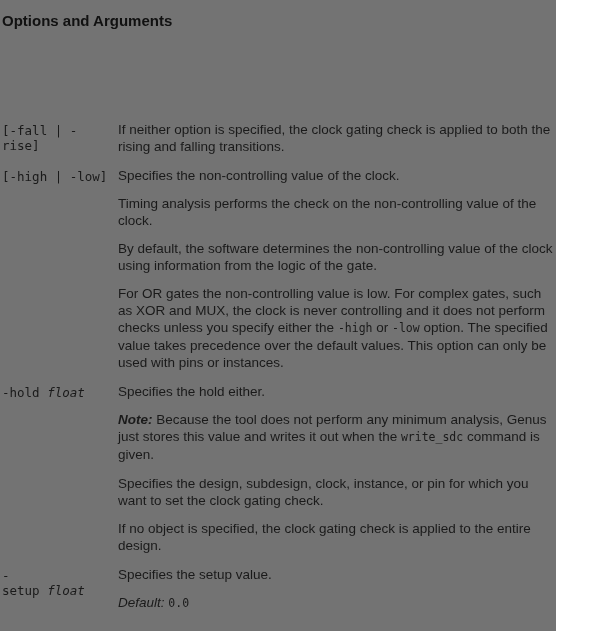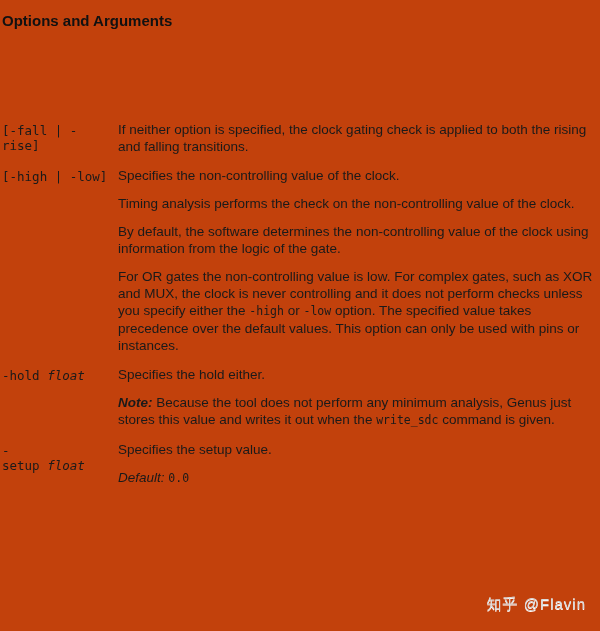--- a/index.html
+++ b/index.html
@@ -5,23 +5,23 @@
   * { margin: 0; padding: 0; box-sizing: border-box; }
   html, body { background: #ffffff; }
   body {
     font-family: "Liberation Sans", sans-serif;
     font-size: 13.5px;
     line-height: 17px;
     color: #1a1a1a;
   }
   .page {
     position: relative;
-    width: 600px;
+    width: 556px;
     height: 631px;
-    background: #c2410c;
+    background: #737373;
     overflow: hidden;
     padding: 0 3px 0 2px;
   }
   .heading {
     font-size: 15px;
     font-weight: bold;
     line-height: 17px;
     margin-top: 12px;
     color: #111111;
   }
@@ -88,24 +88,27 @@
         </div>
       </div>
       <div class="entry side">
         <div class="term"><span class="s-code">-hold </span><span class="s-codei">float</span></div>
         <div class="desc">
           <p><span>Specifies the hold either.</span></p>
           <p><span class="s-b">Note:</span><span> Because the tool does not perform any minimum analysis, Genus just stores this value and writes it out when the </span><span class="s-code">write_sdc</span><span> command is given.</span></p>
         </div>
       </div>
       <div class="entry wide">
+        <div class="desc">
+          <p><span>Specifies the design, subdesign, clock, instance, or pin for which you want to set the clock gating check.</span></p>
+          <p><span>If no object is specified, the clock gating check is applied to the entire design.</span></p>
+        </div>
       </div>
       <div class="entry side">
         <div class="term"><span class="s-code">-
 setup </span><span class="s-codei">float</span></div>
         <div class="desc">
           <p><span>Specifies the setup value.</span></p>
           <p><span class="s-i">Default:</span><span> </span><span class="s-code">0.0</span></p>
         </div>
       </div>
     </div>
-  <div class="watermark">知乎 @Flavin</div>
 </div>
 
 </body></html>

